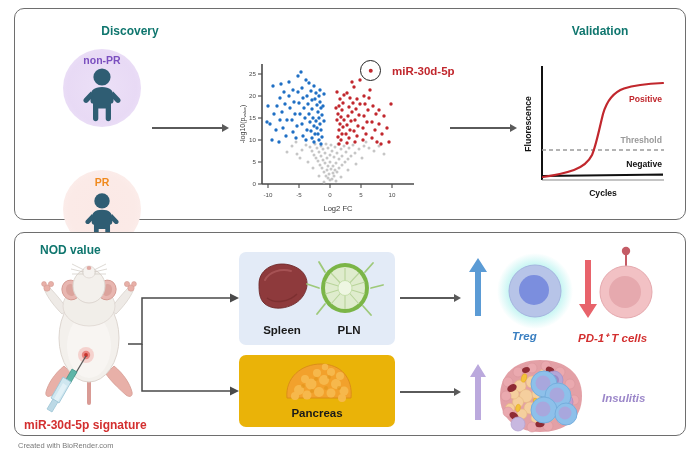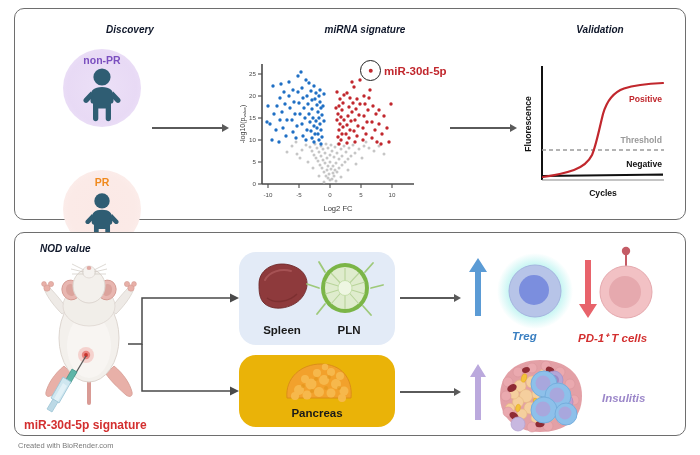--- a/index.html
+++ b/index.html
@@ -21,26 +21,25 @@
     position: absolute;
     border: 1.6px solid #6e6e6e;
     border-radius: 10px;
     background: #ffffff;
   }
   #panel-top    { left: 14px; top: 8px;   width: 672px; height: 212px; }
   #panel-bottom { left: 14px; top: 232px; width: 672px; height: 204px; }
 
   .panel-title {
     position: absolute;
-    font-size: 10px;
+    font-size: 12px;
     font-weight: bold;
-    color: #0f172a;
+    color: #0f766e;
     white-space: nowrap;
     text-align: center;
-    font-style: italic;
   }
   #title-discovery  { left: 50px;  top: 15px; width: 130px; }
   #title-mirna      { left: 240px; top: 15px; width: 220px; }
   #title-validation { left: 510px; top: 15px; width: 150px; }
   #title-nod        { left: 40px;  top: 243px; width: 140px; text-align: left; }
 
   
   .pcircle {
     position: absolute;
     border-radius: 50%;
@@ -91,21 +90,21 @@
   #volcano {
     position: absolute;
     left: 236px; top: 58px; width: 190px; height: 158px;
   }
   #volcano svg { display: block; }
 
   
   #mir-callout {
     position: absolute;
     left: 360px; top: 60px;
-    display: flex; align-items: center; gap: 3px;
+    display: flex; align-items: center; gap: 11px;
   }
   #mir-circle {
     width: 21px; height: 21px;
     border: 1.4px solid #222222;
     border-radius: 50%;
     position: relative;
     flex: 0 0 auto;
   }
   #mir-circle::after {
     content: "";
@@ -134,21 +133,21 @@
     color: #d32f2f; white-space: nowrap;
   }
 
   
   #bracket { position: absolute; left: 128px; top: 288px; width: 116px; height: 118px; }
   #bracket svg { display: block; }
 
   
   .organ-box {
     position: absolute;
-    border-radius: 17px;
+    border-radius: 7px;
   }
   #box-spleen {
     left: 239px; top: 252px; width: 156px; height: 93px;
     background: #e3ebf7;
   }
   #box-pancreas {
     left: 239px; top: 355px; width: 156px; height: 72px;
     background: #eab308;
   }
   .organ-label {
@@ -195,21 +194,20 @@
   }
 </style>
 </head>
 <body>
 
 <div id="figure">
 
   <div class="panel" id="panel-top">
 
     <div class="panel-title" id="title-discovery">Discovery</div>
-    <div class="panel-title" id="title-mirna">miRNA signature</div>
     <div class="panel-title" id="title-validation">Validation</div>
 
     <div class="pcircle" id="circle-nonpr">
       <div class="pcircle-label" id="label-nonpr">non-PR</div>
       <div class="person" id="person-nonpr">
         <svg width="46" height="56" viewBox="0 0 46 56">
           <circle cx="23" cy="10" r="8.6" fill="#2f5d73"></circle>
           <path d="M23 20 C15 20 11.5 23.5 11.5 29.5 L11.5 34 C11.5 35.6 12.6 36.6 14 36.6 L14 51.5 C14 53.2 15.3 54.2 16.7 54.2 C18.1 54.2 19.3 53.2 19.3 51.5 L19.3 41.5 L26.7 41.5 L26.7 51.5 C26.7 53.2 27.9 54.2 29.3 54.2 C30.7 54.2 32 53.2 32 51.5 L32 36.6 C33.4 36.6 34.5 35.6 34.5 34 L34.5 29.5 C34.5 23.5 31 20 23 20 Z" fill="#2f5d73"></path>
           <path d="M11.8 24.5 L5.2 31.5 C4.1 32.6 4.1 34.2 5.2 35.2 C6.3 36.2 7.8 36.2 8.8 35.2 L14.2 29.6 Z" fill="#2f5d73"></path>
           <path d="M34.2 24.5 L40.8 31.5 C41.9 32.6 41.9 34.2 40.8 35.2 C39.7 36.2 38.2 36.2 37.2 35.2 L31.8 29.6 Z" fill="#2f5d73"></path>

